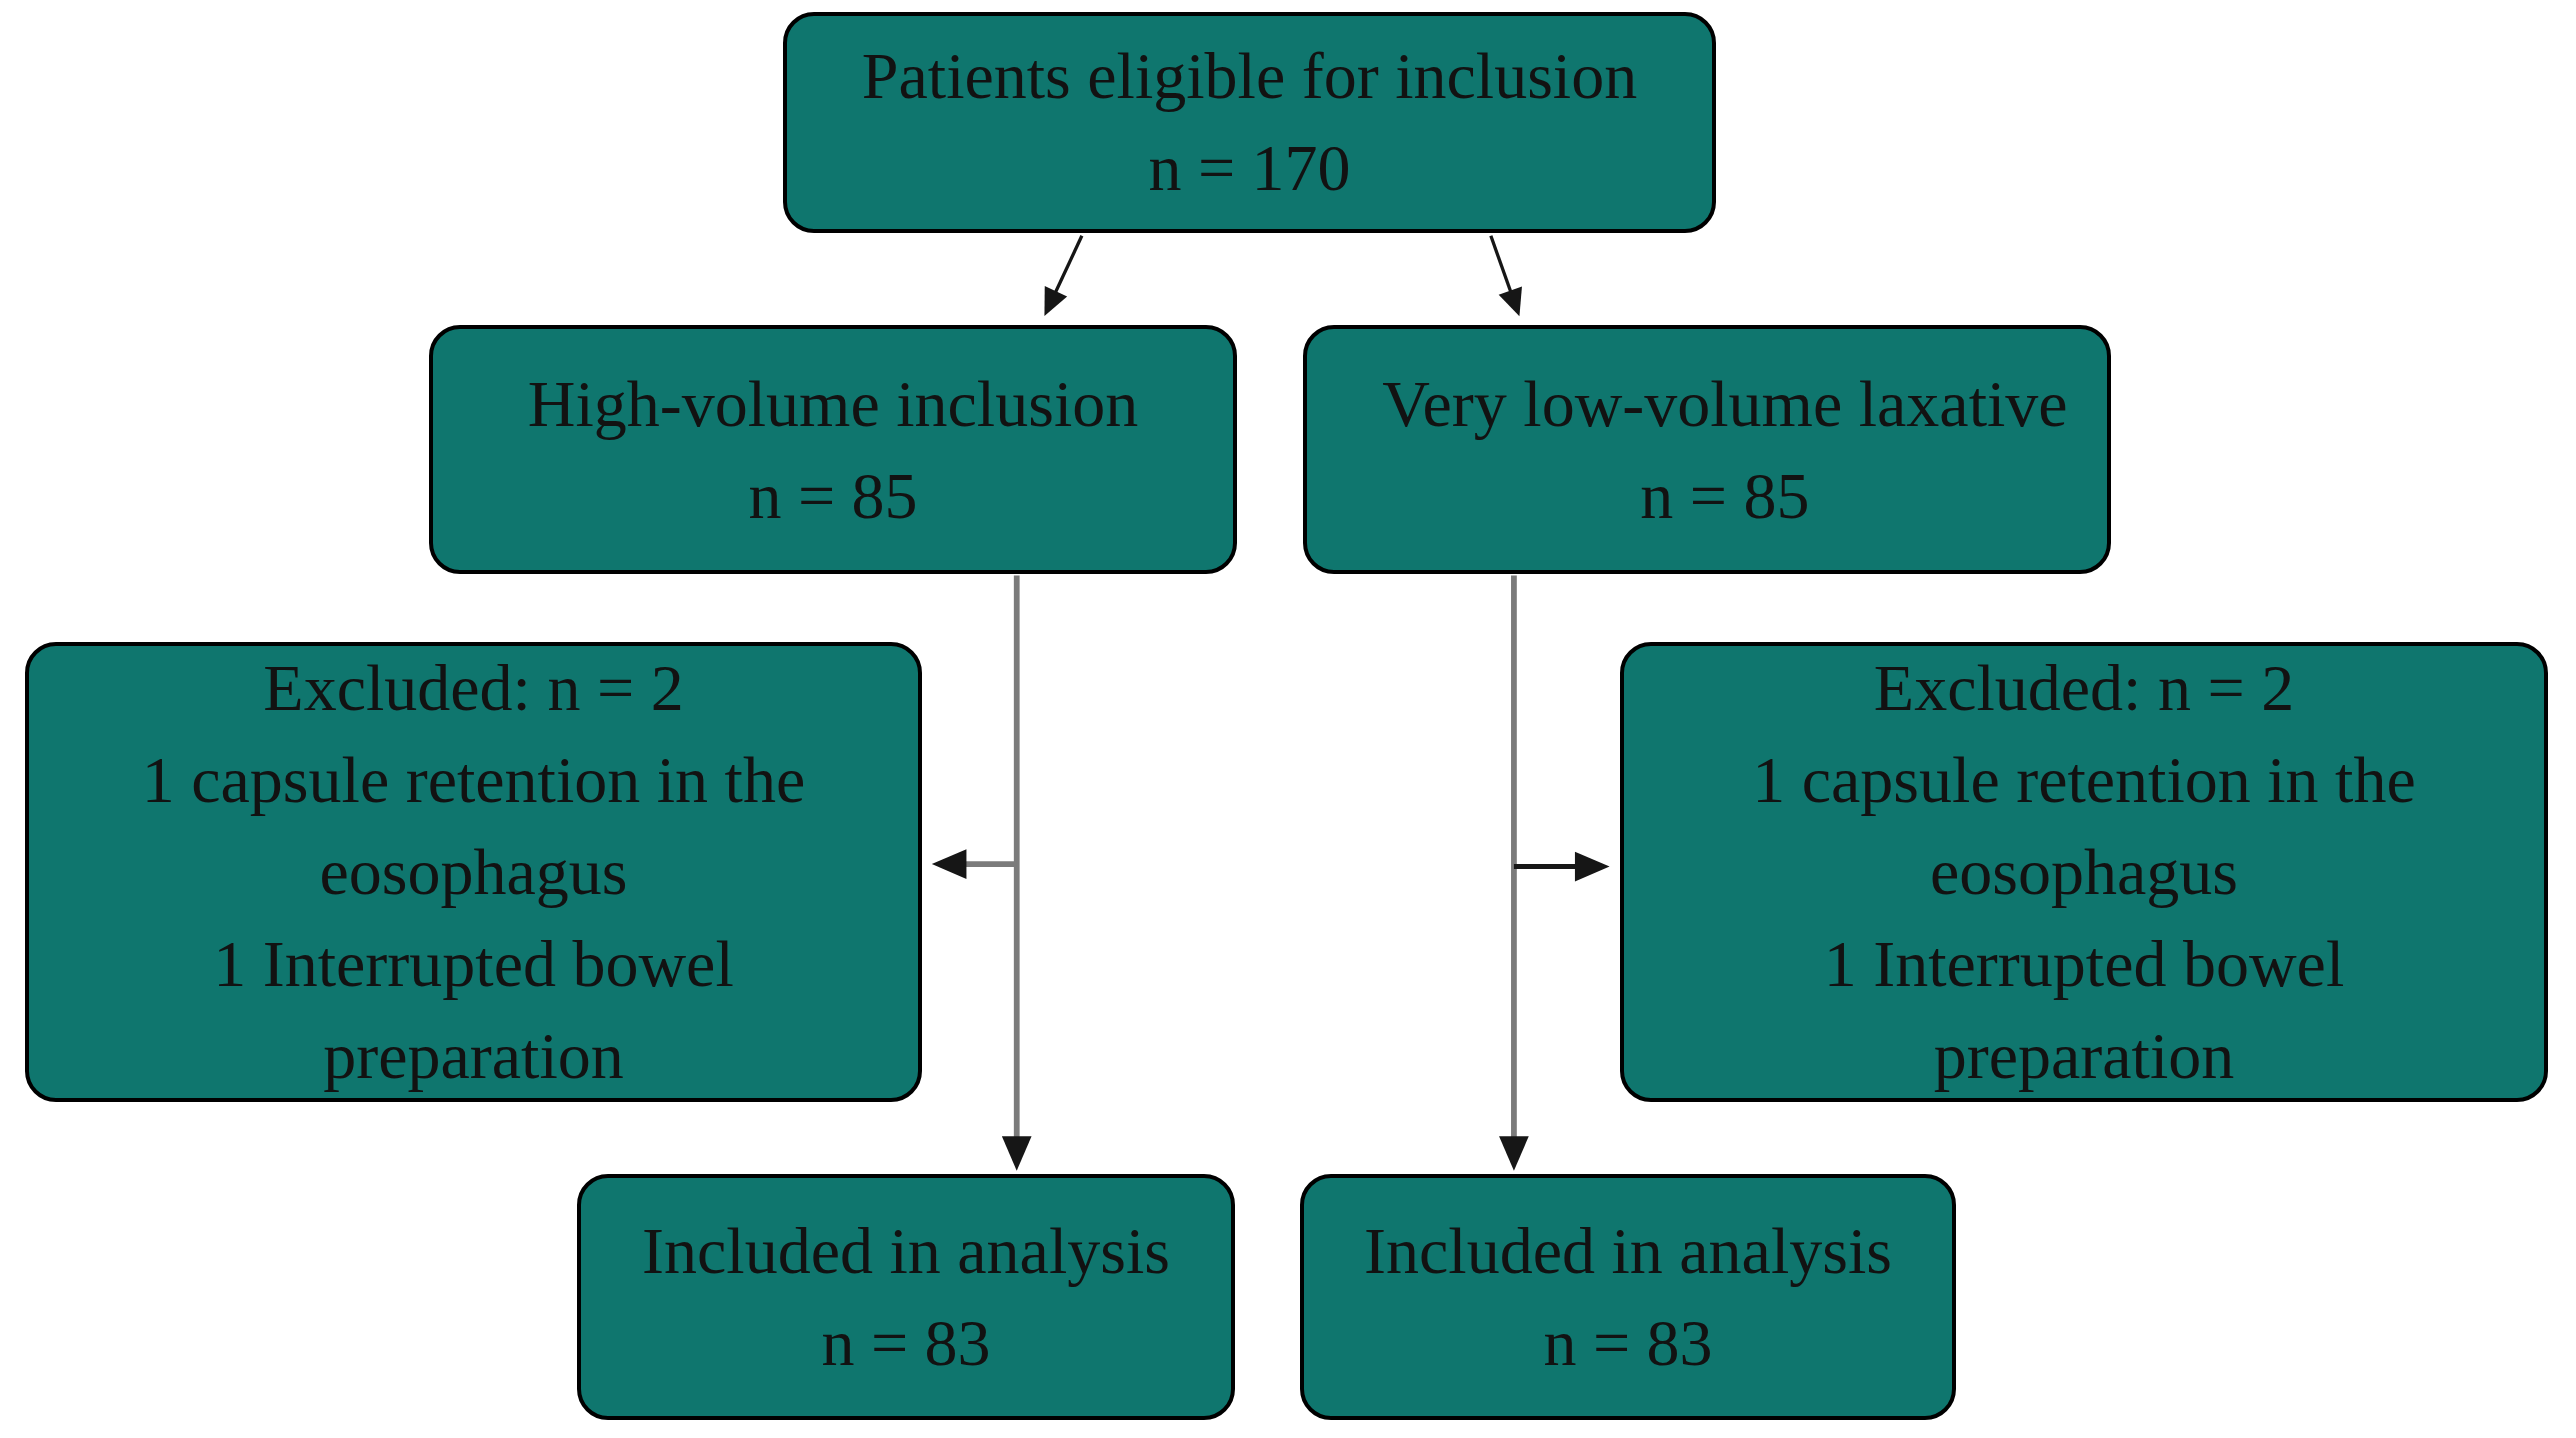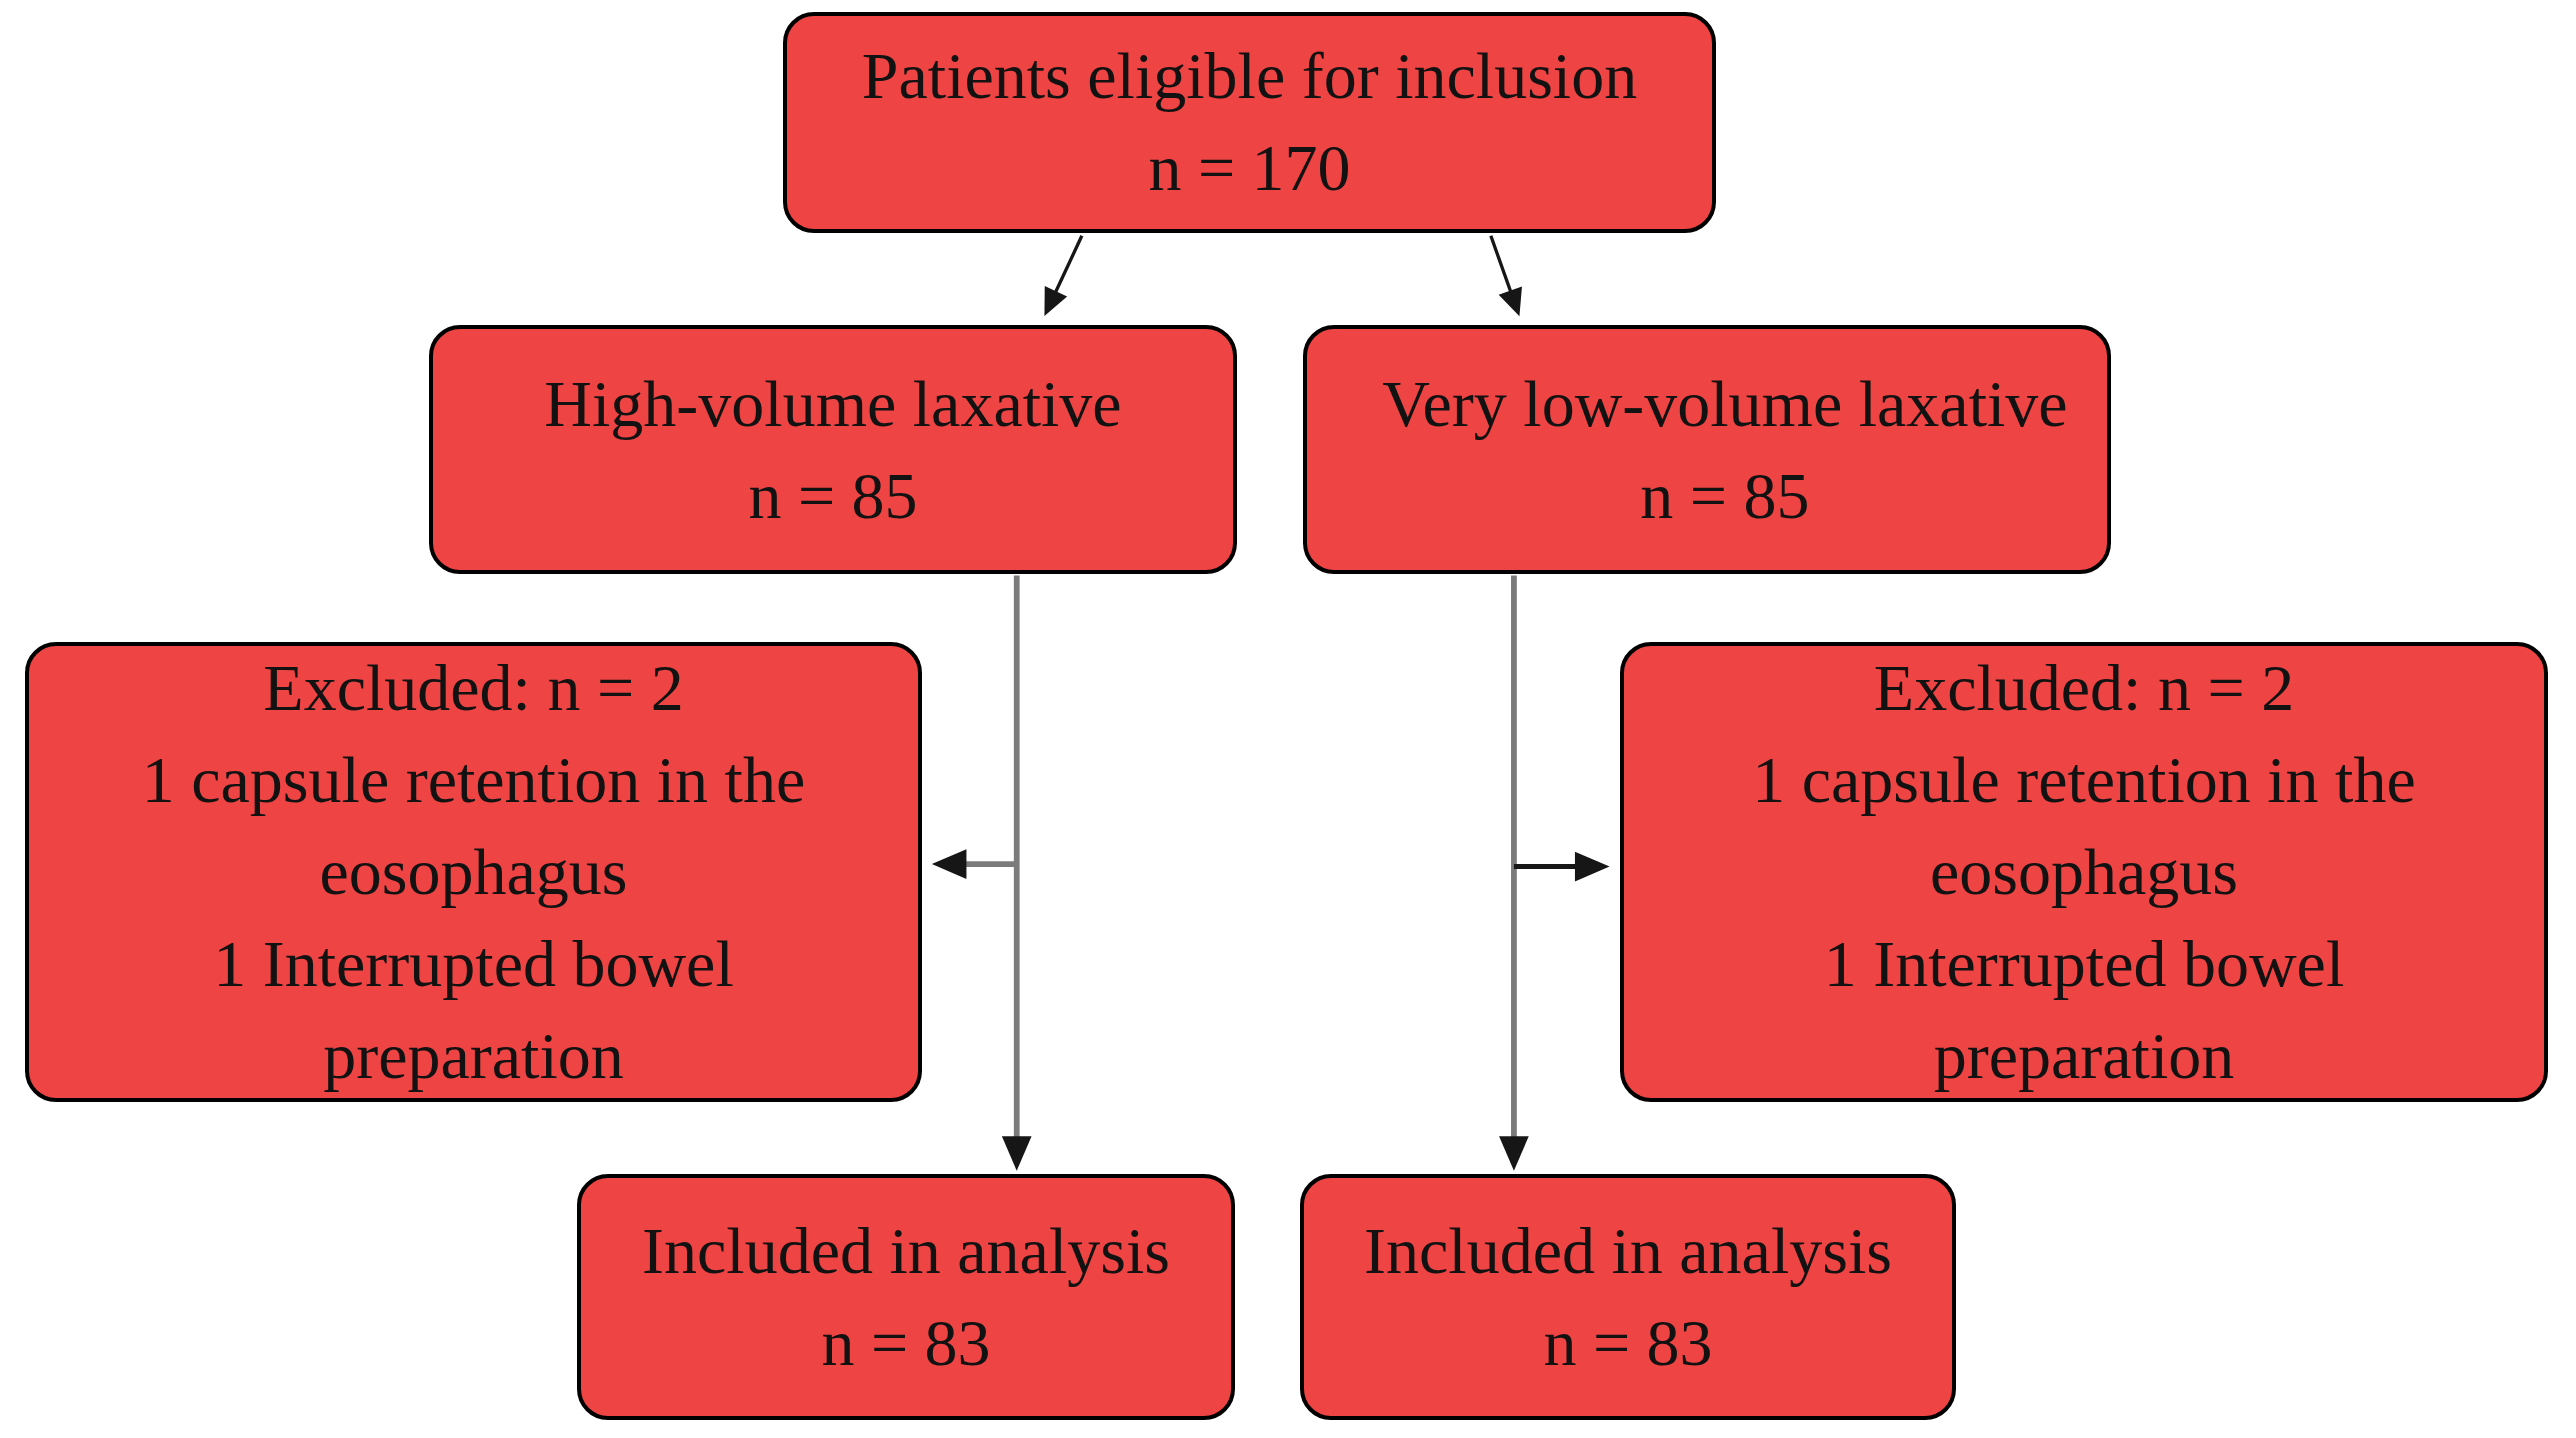--- a/index.html
+++ b/index.html
@@ -20,21 +20,21 @@
     position: absolute;
     left: 0;
     top: 0;
     width: 2576px;
     height: 1438px;
     pointer-events: none;
   }
   .node {
     position: absolute;
     box-sizing: border-box;
-    background: #ef4444;
+    background: #0f766e;
     border: 4.1px solid #000000;
     border-radius: 31px;
     display: flex;
     flex-direction: column;
     justify-content: center;
     align-items: center;
     text-align: right;
     font-size: 66px;
     line-height: 92px;
     padding: 0 8.2px;
@@ -75,21 +75,21 @@
     <line x1="1233" y1="1048" x2="1140" y2="1048" stroke="#7b7b7b" stroke-width="7" marker-end="url(#ah-big)"></line>
     <line x1="1836" y1="1051" x2="1942" y2="1051" stroke="#161616" stroke-width="6" marker-end="url(#ah-big)"></line>
   </svg>
 
   <div class="node" id="node-eligible">
     <div class="ln">Patients eligible for inclusion</div>
     <div class="ln">n = 170</div>
   </div>
 
   <div class="node" id="node-high-volume">
-    <div class="ln">High-volume laxative</div>
+    <div class="ln">High-volume inclusion</div>
     <div class="ln">n = 85</div>
   </div>
 
   <div class="node" id="node-very-low-volume">
     <div class="ln">Very low-volume laxative</div>
     <div class="ln">n = 85</div>
   </div>
 
   <div class="node" id="node-excluded-left">
     <div class="ln">Excluded: n = 2</div>

